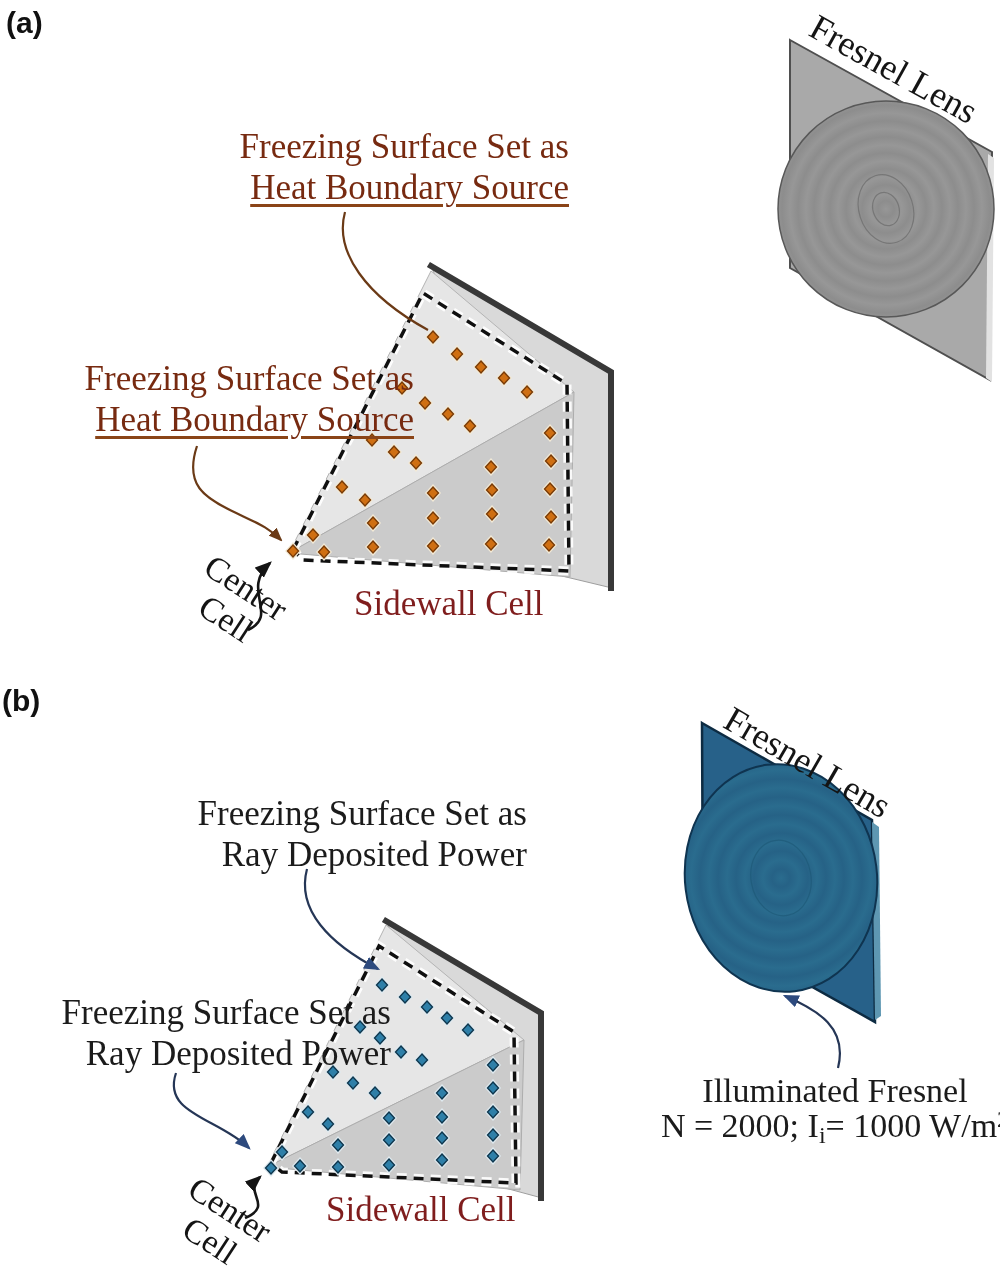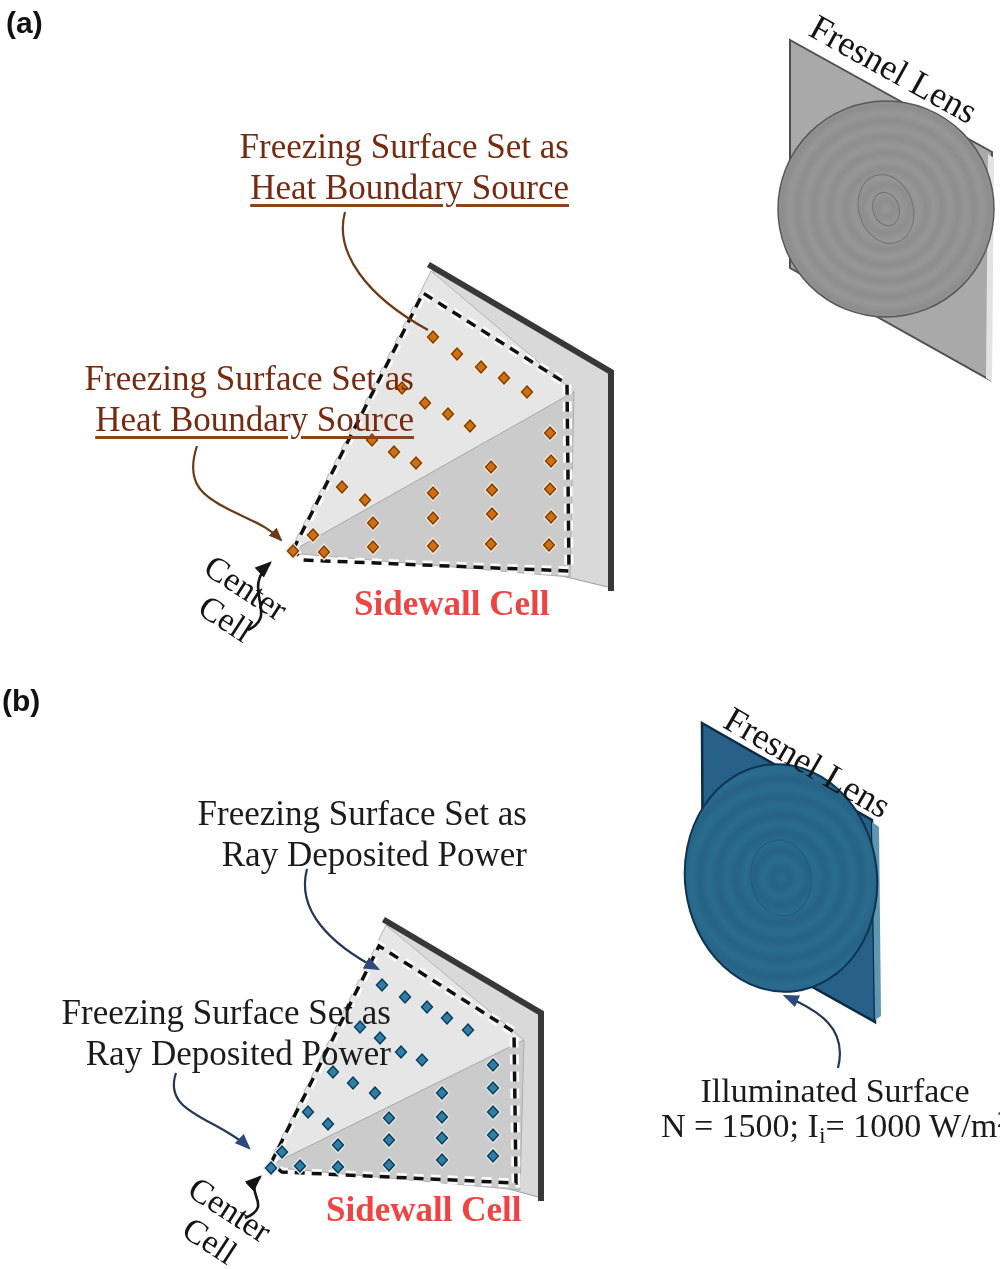--- a/index.html
+++ b/index.html
@@ -10,21 +10,21 @@
   .panel-label{font-family:"Liberation Sans", sans-serif;font-weight:700;font-size:30px;color:#111;}
   .ann{font-size:35px;line-height:41px;text-align:right;white-space:nowrap;}
   .ann-a{color:var(--annotation-brown,#772a10);}
   .ann-b{color:var(--annotation-black,#1b1b1b);}
   .u-a{text-decoration:underline;text-decoration-color:var(--underline-brown,#8a4417);
        text-decoration-thickness:2.5px;text-underline-offset:5px;}
   .u-b{text-decoration-color:var(--annotation-black,#1b1b1b);
        text-decoration-thickness:2.5px;text-underline-offset:5px;}
   .cell-label{font-size:34px;line-height:37px;color:#141414;text-align:center;width:128px;
               transform:rotate(33deg);transform-origin:center center;}
-  .side-label{font-size:35px;color:#ef4444;white-space:nowrap;font-weight:bold;}
+  .side-label{font-size:35px;color:#7f1d1d;white-space:nowrap;}
   .lens-label{font-size:36px;color:#141414;white-space:nowrap;transform-origin:left top;}
   .illum{font-size:34px;color:var(--annotation-black,#1b1b1b);text-align:center;white-space:nowrap;}
   .sub{font-size:24px;vertical-align:-6px;}
   .sup{font-size:24px;vertical-align:10px;}
   
   .plate{fill:#d9d9d9;stroke:#9e9e9e;stroke-width:1;}
   .plate-edge{fill:none;stroke:#383838;stroke-width:6;stroke-linecap:square;stroke-linejoin:miter;}
   .face-top{fill:var(--wedge-top-face,#e6e6e6);stroke:#b3b3b3;stroke-width:1;}
   .face-bot{fill:var(--wedge-bottom-face,#cbcbcb);stroke:#adadad;stroke-width:1;}
   .dash-halo{fill:none;stroke:#ffffff;stroke-width:9;stroke-dasharray:10 7;opacity:.9;}
@@ -230,20 +230,20 @@
   <div class="abs cell-label" style="left:156px;top:1188px;">
     <div>Center</div>
     <div>Cell</div>
   </div>
 
   <div class="abs side-label" style="left:326px;top:1190px;">Sidewall Cell</div>
 
   <div class="abs lens-label" style="left:738px;top:698px;transform:rotate(30deg);">Fresnel Lens</div>
 
   <div class="abs illum" style="left:665px;top:1072px;width:340px;">
-    <span class="u-b">Illuminated Surface</span>
+    <span class="u-b">Illuminated Fresnel</span>
   </div>
 
   <div class="abs illum" style="left:640px;top:1106px;width:390px;">
-    <span>N = 1500; I</span><span class="sub">i</span><span>= 1000 W/m</span><span class="sup">2</span>
+    <span>N = 2000; I</span><span class="sub">i</span><span>= 1000 W/m</span><span class="sup">2</span>
   </div>
 
 </div>
 
 </body></html>

